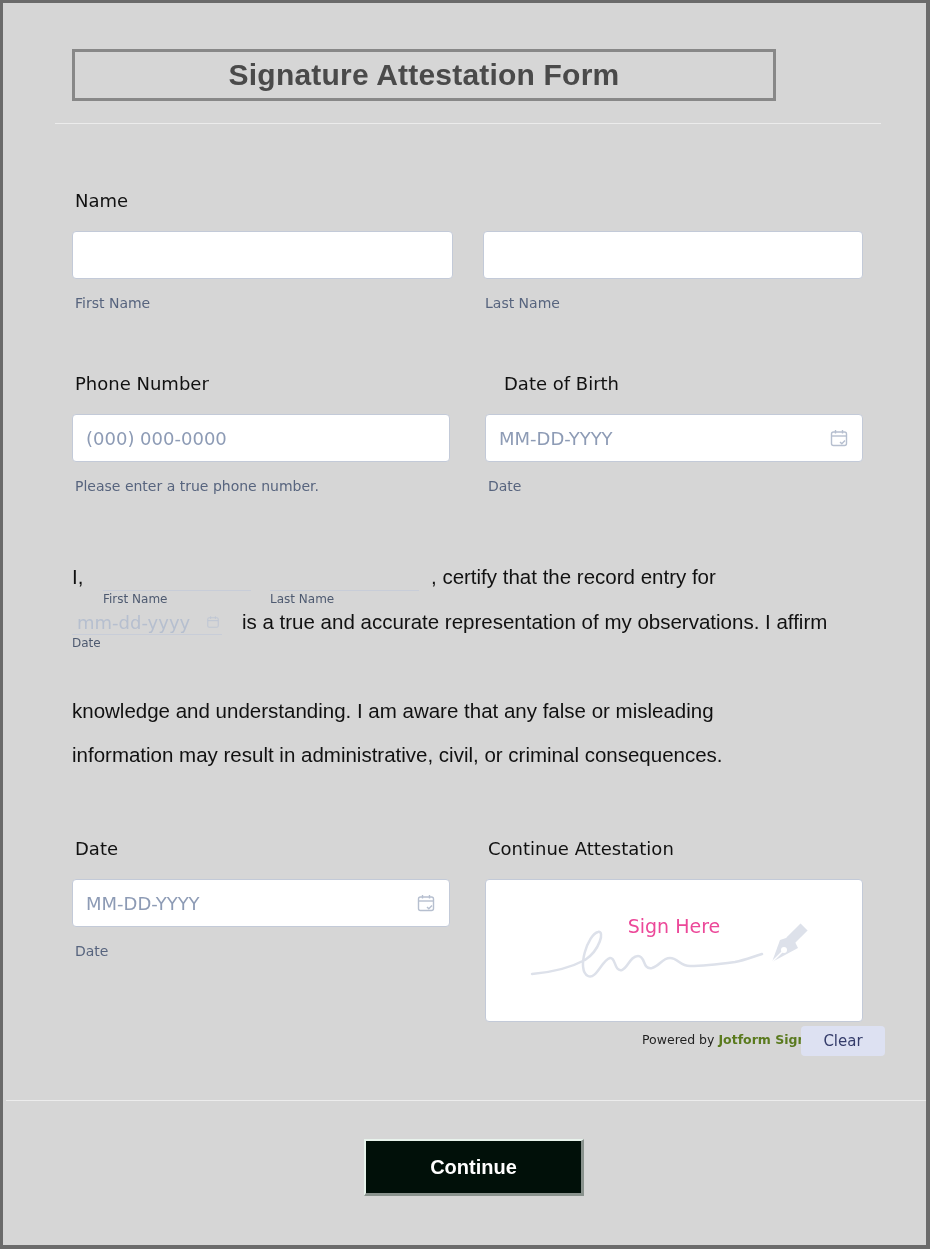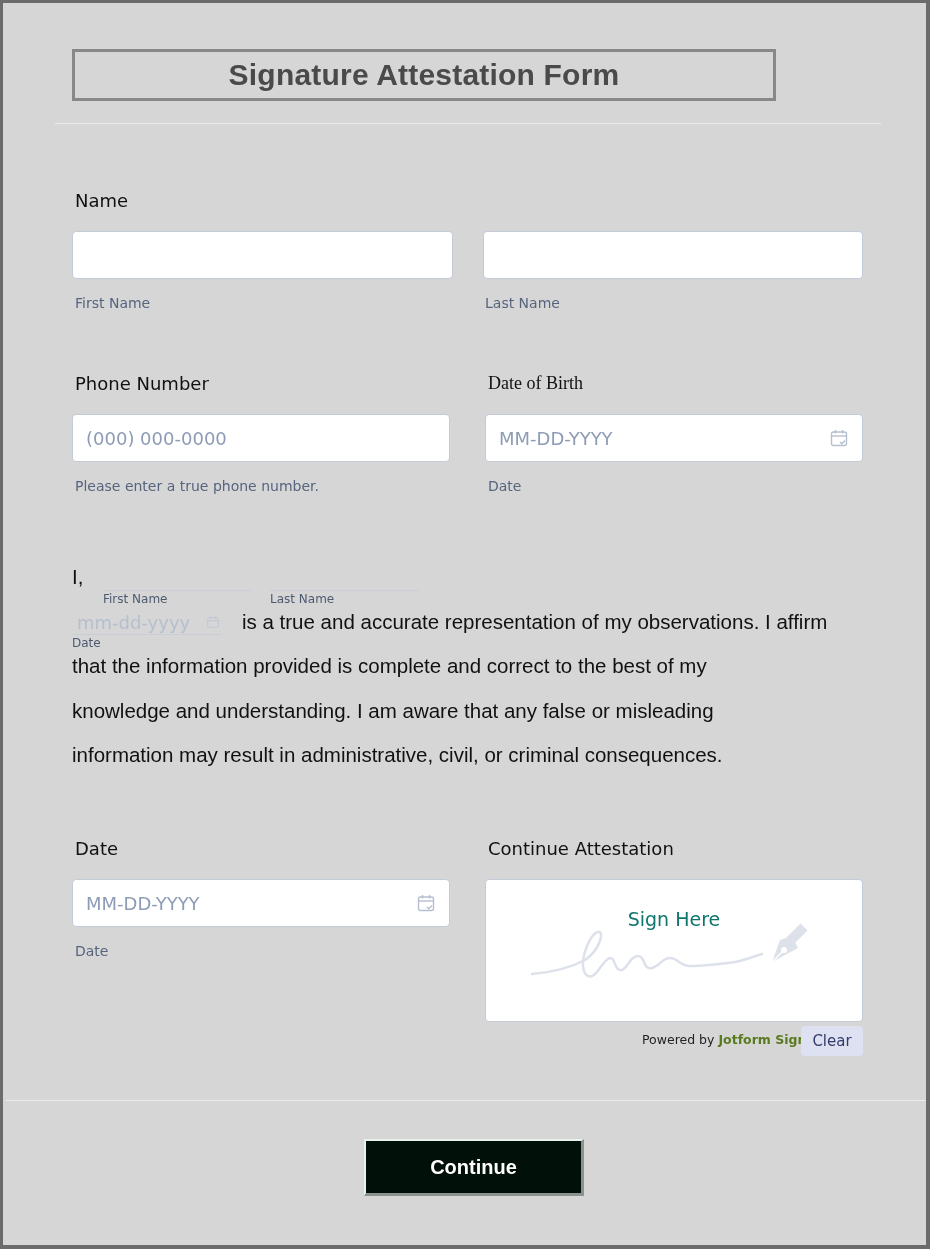--- a/index.html
+++ b/index.html
@@ -38,25 +38,25 @@
   }
   .inline-field { position: absolute; border-bottom: 1px solid #c8cdd8; }
   .inline-sub { position: absolute; font-size: 12px; color: #4e5a70; }
   .inline-date {
     position: absolute; font-size: 18px; color: #b6bfcf; font-family: "DejaVu Sans", sans-serif;
   }
   .sig-box {
     position: absolute; left: 482px; top: 876px; width: 378px; height: 143px; background: #fff;
     border: 1px solid #c3cad8; border-radius: 4px;
   }
-  .sig-text { position: absolute; left: 0; right: 0; top: 28px; text-align: center; font-size: 19px; color: #0f766e; }
+  .sig-text { position: absolute; left: 0; right: 0; top: 35px; text-align: center; font-size: 19px; color: #ec4899; }
   .powered { position: absolute; left: 639px; top: 1029px; font-size: 12.5px; color: #222; }
   .powered .brand { color: #5a7a1e; font-weight: bold; }
   .clear-btn {
-    position: absolute; left: 798px; top: 1023px; width: 62px; height: 30px; background: #dde1f2;
+    position: absolute; left: 798px; top: 1023px; width: 84px; height: 30px; background: #dde1f2;
     border: none; border-radius: 4px; font-size: 15px; color: #343c6a; font-family: "DejaVu Sans", sans-serif;
   }
   .continue-btn {
     position: absolute; left: 361px; top: 1136px; width: 220px; height: 57px;
     background: #011009; color: #fff; font-family: "Liberation Sans", sans-serif; font-weight: bold; font-size: 20px;
     border-top: 2px solid #e8f3ec; border-left: 2px solid #e8f3ec;
     border-right: 3px solid #8a938e; border-bottom: 3px solid #8a938e;
   }
 </style>
 </head>
@@ -79,50 +79,50 @@
     <input type="text" value="" style="">
   </div>
   <div class="sublabel" style="left:482px; top:292px;">Last Name</div>
 
   <div class="label" style="left:72px; top:370px;">Phone Number</div>
   <div class="input" style="left:69px; top:411px; width:378px;">
     <input type="tel" placeholder="(000) 000-0000" style="">
   </div>
   <div class="sublabel" style="left:72px; top:475px;">Please enter a true phone number.</div>
 
-  <div class="label" style="left:485px; top:370px;font-family:Liberation Serif, serif;">Date of Birth</div>
+  <div class="label" style="left:501px; top:370px;">Date of Birth</div>
   <div class="input" style="left:482px; top:411px; width:378px;">
     <input type="text" placeholder="MM-DD-YYYY" style="">
     <svg class="cal-icon" viewBox="0 0 20 20" fill="none" stroke="#b6bfcf" stroke-width="1.4">
       <rect x="2.5" y="4" width="15" height="13.5" rx="2"></rect>
       <line x1="2.5" y1="8" x2="17.5" y2="8"></line>
       <line x1="6.5" y1="2" x2="6.5" y2="5.5"></line>
       <line x1="13.5" y1="2" x2="13.5" y2="5.5"></line>
       <polyline points="11,14 12.8,15.7 16,12.5"></polyline>
     </svg>
   </div>
   <div class="sublabel" style="left:485px; top:475px;">Date</div>
 
   <div class="para" style="top:562px;">I,</div>
   <div class="inline-field" style="left:100px; top:566px; width:148px; height:22px;"></div>
   <div class="inline-sub" style="left:100px; top:589px;">First Name</div>
   <div class="inline-field" style="left:267px; top:566px; width:149px; height:22px;"></div>
   <div class="inline-sub" style="left:267px; top:589px;">Last Name</div>
+  <div class="para" style="left:428px; top:562px;">, certify that the record entry for</div>
 
   <div class="inline-field" style="left:69px; top:608px; width:150px; height:24px;"></div>
   <div class="inline-date" style="left:74px; top:609px;">mm-dd-yyyy</div>
   <svg style="position:absolute; left:203px; top:612px; width:14px; height:14px;" viewBox="0 0 20 20" fill="none" stroke="#c0c7d4" stroke-width="1.6">
     <rect x="2.5" y="4" width="15" height="13.5" rx="2"></rect>
     <line x1="2.5" y1="8" x2="17.5" y2="8"></line>
     <line x1="6.5" y1="2" x2="6.5" y2="5.5"></line>
     <line x1="13.5" y1="2" x2="13.5" y2="5.5"></line>
   </svg>
   <div class="inline-sub" style="left:69px; top:633px;">Date</div>
   <div class="para" style="left:224px; top:607px;margin-left:15px;">is a true and accurate representation of my observations. I affirm</div>
-  <div class="para" style="top:651px;">that the information provided is complete and correct to the best of my</div>
   <div class="para" style="top:740px;">information may result in administrative, civil, or criminal consequences.</div>
   <div class="para" style="top:696px;">knowledge and understanding. I am aware that any false or misleading</div>
 
   <div class="label" style="left:72px; top:835px;">Date</div>
   <div class="input" style="left:69px; top:876px; width:378px;">
     <input type="text" placeholder="MM-DD-YYYY" style="">
     <svg class="cal-icon" viewBox="0 0 20 20" fill="none" stroke="#b6bfcf" stroke-width="1.4">
       <rect x="2.5" y="4" width="15" height="13.5" rx="2"></rect>
       <line x1="2.5" y1="8" x2="17.5" y2="8"></line>
       <line x1="6.5" y1="2" x2="6.5" y2="5.5"></line>

